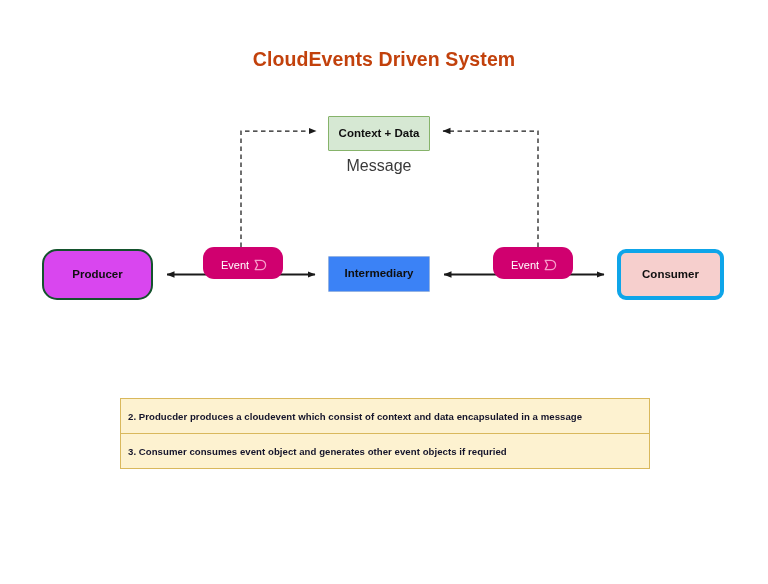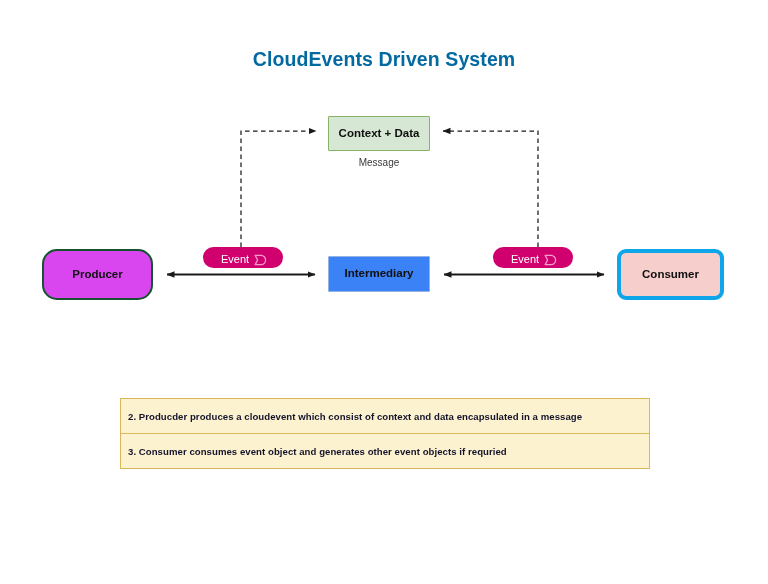--- a/index.html
+++ b/index.html
@@ -26,21 +26,21 @@
   
   .page-title {
     position: absolute;
     left: 0;
     top: 48px;
     width: 768px;
     text-align: center;
     font-size: 19.5px;
     font-weight: bold;
     letter-spacing: 0.1px;
-    color: #0369a1;
+    color: #c2410c;
   }
 
   
   .connectors {
     position: absolute;
     left: 0; top: 0;
     width: 768px; height: 584px;
     pointer-events: none;
   }
 
@@ -98,30 +98,30 @@
     border-radius: 9px;
   }
 
   
   .message-label {
     position: absolute;
     left: 328px;
     top: 157px;
     width: 102px;
     text-align: center;
-    font-size: 10px;
+    font-size: 16px;
     font-weight: normal;
     color: #3a3a3a;
   }
 
   
   .event-pill {
     position: absolute;
     box-sizing: border-box;
-    height: 21px;
+    height: 32px;
     display: flex;
     align-items: center;
     justify-content: center;
     gap: 5px;
     background: #d0006f;
     border-radius: 11px;
     color: #ffffff;
     font-size: 11px;
     font-weight: normal;
     padding: 4px 9px 0 12px;

